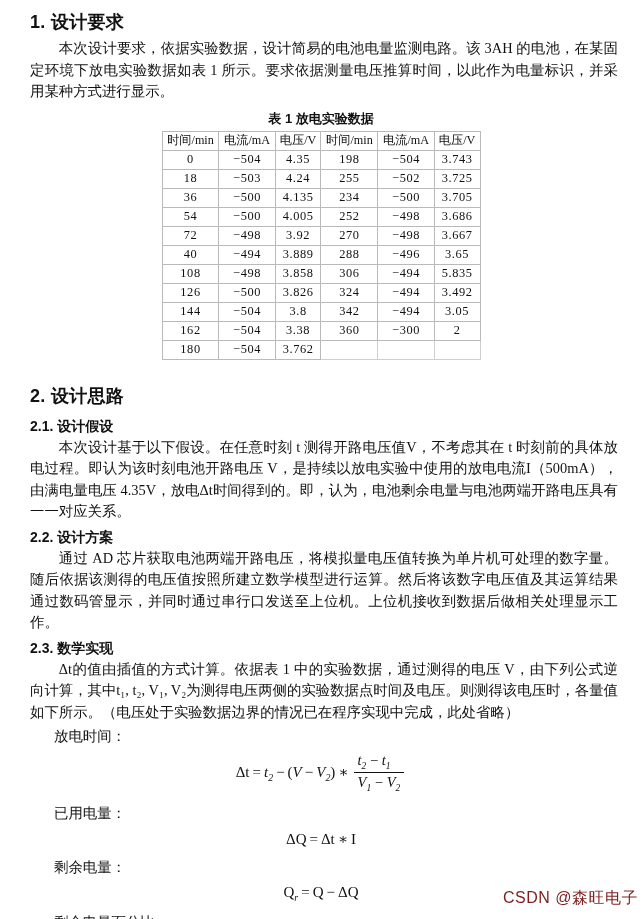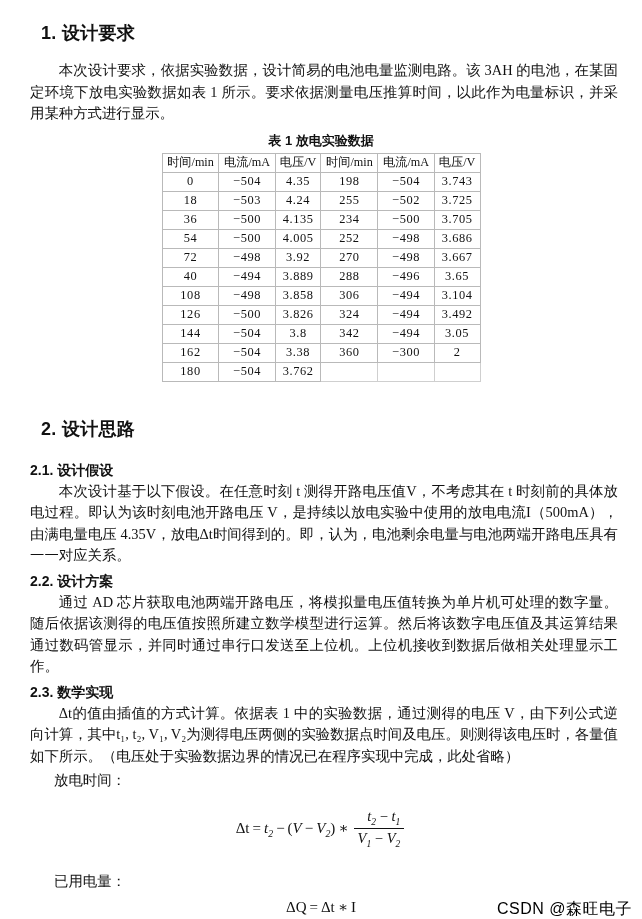--- a/index.html
+++ b/index.html
@@ -20,21 +20,21 @@
     width: 642px;
     height: 919px;
     padding: 0;
     box-sizing: border-box;
   }
   .h1 {
     font-family: "Liberation Sans", "DejaVu Sans", sans-serif;
     font-weight: bold;
     font-size: 18px;
     line-height: 24px;
-    margin: 11px;
+    margin: 0;
     padding: 10px 0 4px 30px;
     letter-spacing: 0.3px;
     color: #111;
   }
   .h2 {
     font-family: "Liberation Sans", "DejaVu Sans", sans-serif;
     font-weight: bold;
     font-size: 14px;
     line-height: 20px;
     margin: 0;
@@ -97,22 +97,22 @@
   .lbl {
     font-family: "Liberation Serif", "DejaVu Serif", serif;
     font-size: 14.4px;
     line-height: 20px;
     padding: 3px 0 0 54px;
     color: #111;
   }
   .frac {
     display: inline-block;
     vertical-align: middle;
-    text-align: right;
-    margin: 12px 2px;
+    text-align: left;
+    margin: 0 2px;
     position: relative;
     top: -1px;
   }
   .frac .num {
     display: block;
     padding: 0 4px 1px 4px;
     border-bottom: 1.3px solid #111;
     font-size: 14.5px;
   }
   .frac .den {
@@ -129,25 +129,25 @@
   }
   sub {
     font-size: 0.66em;
     font-style: italic;
   }
   .op {
     padding: 0 3px;
   }
   .watermark {
     position: absolute;
-    right: 10px;
+    right: 4px;
     bottom: 10px;
     font-family: "Liberation Sans", "DejaVu Sans", sans-serif;
     font-size: 16px;
-    color: #000000;
+    color: #7f1d1d;
     letter-spacing: 0.5px;
     user-select: none;
   }
   .gap-lg { height: 14px; }
 </style>
 </head>
 <body>
 
 <div class="page">
 
@@ -220,21 +220,21 @@
           <td>288</td>
           <td>−496</td>
           <td>3.65</td>
         </tr>
         <tr>
           <td>108</td>
           <td>−498</td>
           <td>3.858</td>
           <td>306</td>
           <td>−494</td>
-          <td>3.104</td>
+          <td>5.835</td>
         </tr>
         <tr>
           <td>126</td>
           <td>−500</td>
           <td>3.826</td>
           <td>324</td>
           <td>−494</td>
           <td>3.492</td>
         </tr>
         <tr>

